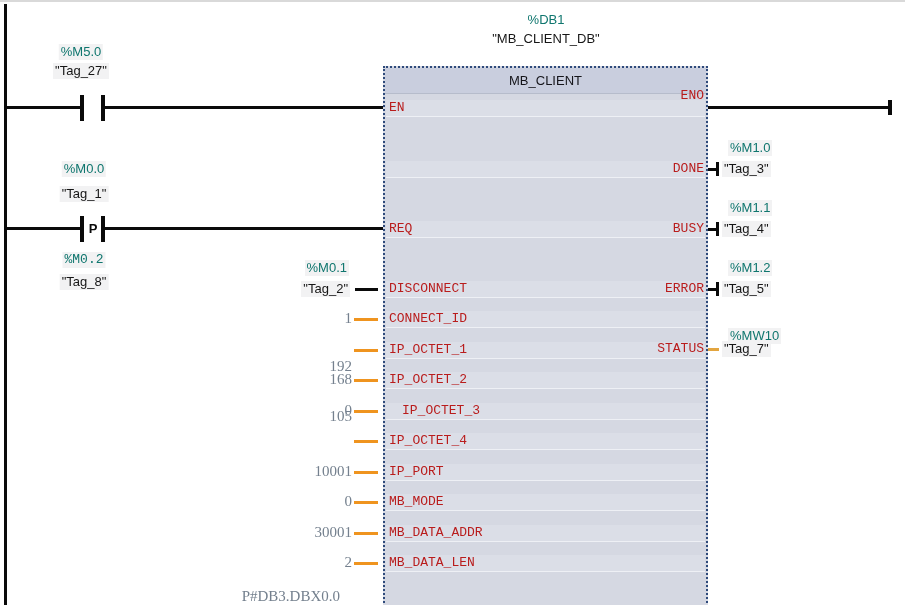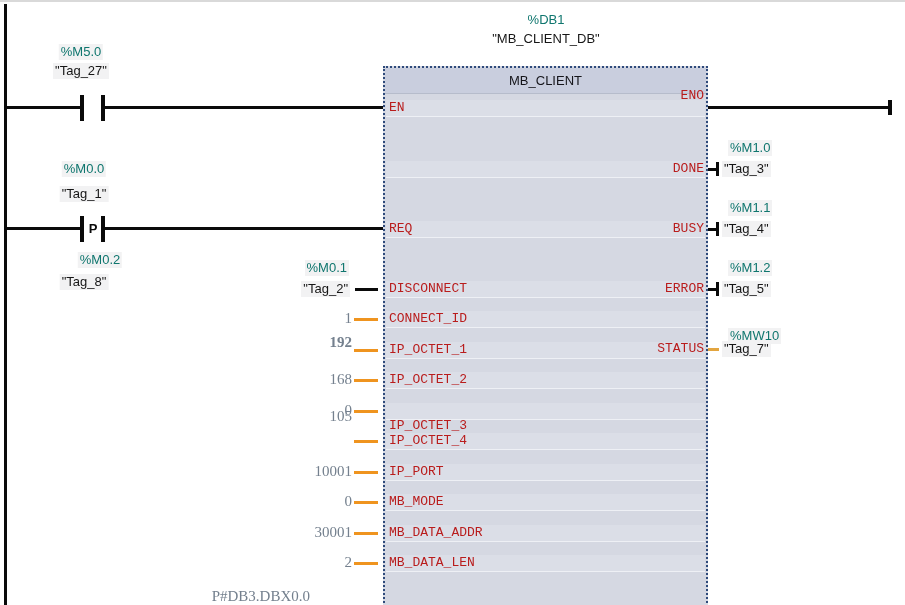--- a/index.html
+++ b/index.html
@@ -50,38 +50,38 @@
 
   <div class="wire" style="left:7px;top:227px;width:73px;height:3px;"></div>
   <div>
     <div class="bar" style="left:80px;top:216px;width:4px;height:26px;"></div>
     <div class="bar" style="left:101px;top:216px;width:4px;height:26px;"></div>
     <div class="pletter ctr" style="left:93px;top:221px;">P</div>
   </div>
   <div class="wire" style="left:105px;top:227px;width:278px;height:3px;"></div>
   <div class="lbl teal ctr" style="left:84px;top:161px;text-align:right;">%M0.0</div>
   <div class="lbl blk ctr" style="left:84px;top:186px;">"Tag_1"</div>
-  <div class="lbl teal ctr" style="left:100px;top:252px;">%M0.2</div>
+  <div class="lbl teal ctr" style="left:84px;top:252px;font-family:Liberation Mono, monospace;">%M0.2</div>
   <div class="lbl blk ctr" style="left:84px;top:274px;">"Tag_8"</div>
 
   <div class="lbl teal ctr" style="left:546px;top:12px;background:none;">%DB1</div>
   <div class="lbl blk ctr" style="left:546px;top:31px;background:none;">"MB_CLIENT_DB"</div>
 
   <div id="block">
     <div id="block-header">MB_CLIENT</div>
   </div>
 
   <div class="pin" style="left:389px;top:100px;">EN</div>
   <div class="pin" style="right:201px;top:88px;margin-left:32px;">ENO</div>
   <div class="pin" style="left:389px;top:221px;">REQ</div>
 
   <div class="wire" style="left:708px;top:106px;width:183px;height:3px;"></div>
   <div class="bar" style="left:888px;top:100px;width:4px;height:15px;"></div>
 
-  <div class="val" style="right:595px;top:588px;">P#DB3.DBX0.0</div>
+  <div class="val" style="right:565px;top:588px;">P#DB3.DBX0.0</div>
 <div class="strip" style="top: 100px;"></div>
     <div class="strip" style="top: 161px;"></div>
     <div class="strip" style="top: 221px;"></div>
     <div class="strip" style="top: 280.5px;"></div>
     <div class="strip" style="top: 311px;"></div>
     <div class="strip" style="top: 341.5px;"></div>
     <div class="strip" style="top: 372px;"></div>
     <div class="strip" style="top: 402.5px;"></div>
     <div class="strip" style="top: 433px;"></div>
     <div class="strip" style="top: 463.5px;"></div>
@@ -89,26 +89,26 @@
     <div class="strip" style="top: 524.5px;"></div>
     <div class="strip" style="top: 555px;"></div>
     <div class="pin" style="left: 389px; top: 280.5px;">DISCONNECT</div>
     <div class="lbl teal" style="right: 556px; top: 259.5px; transform: none;">%M0.1</div>
     <div class="lbl blk" style="right: 555px; top: 280.5px; transform: none;">"Tag_2"</div>
     <div style="position: absolute; left: 355px; top: 287.5px; width: 23px; height: 3px; background: rgb(10, 10, 10); z-index: 2;"></div>
     <div class="pin" style="left: 389px; top: 311px;">CONNECT_ID</div>
     <div class="val" style="right: 553px; top: 310px;">1</div>
     <div style="position: absolute; left: 354px; top: 318px; width: 24px; height: 3px; background: rgb(239, 148, 31); z-index: 2;"></div>
     <div class="pin" style="left: 389px; top: 341.5px;">IP_OCTET_1</div>
-    <div class="val" style="right: 553px; top: 334px; font-weight: bold;">192</div>
+    <div class="val" style="right: 553px; top: 358px;">192</div>
     <div style="position: absolute; left: 354px; top: 348.5px; width: 24px; height: 3px; background: rgb(239, 148, 31); z-index: 2;"></div>
     <div class="pin" style="left: 389px; top: 372px;">IP_OCTET_2</div>
     <div class="val" style="right: 553px; top: 371px;">168</div>
     <div style="position: absolute; left: 354px; top: 379px; width: 24px; height: 3px; background: rgb(239, 148, 31); z-index: 2;"></div>
-    <div class="pin" style="left: 389px; top: 402.5px; margin-top: 15px;">IP_OCTET_3</div>
+    <div class="pin" style="left: 402px; top: 402.5px;">IP_OCTET_3</div>
     <div class="val" style="right: 553px; top: 401.5px;">0</div>
     <div style="position: absolute; left: 354px; top: 409.5px; width: 24px; height: 3px; background: rgb(239, 148, 31); z-index: 2;"></div>
     <div class="pin" style="left: 389px; top: 433px;">IP_OCTET_4</div>
     <div class="val" style="right: 553px; top: 408px;">105</div>
     <div style="position: absolute; left: 354px; top: 440px; width: 24px; height: 3px; background: rgb(239, 148, 31); z-index: 2;"></div>
     <div class="pin" style="left: 389px; top: 463.5px;">IP_PORT</div>
     <div class="val" style="right: 553px; top: 462.5px;">10001</div>
     <div style="position: absolute; left: 354px; top: 470.5px; width: 24px; height: 3px; background: rgb(239, 148, 31); z-index: 2;"></div>
     <div class="pin" style="left: 389px; top: 494px;">MB_MODE</div>
     <div class="val" style="right: 553px; top: 493px;">0</div>

